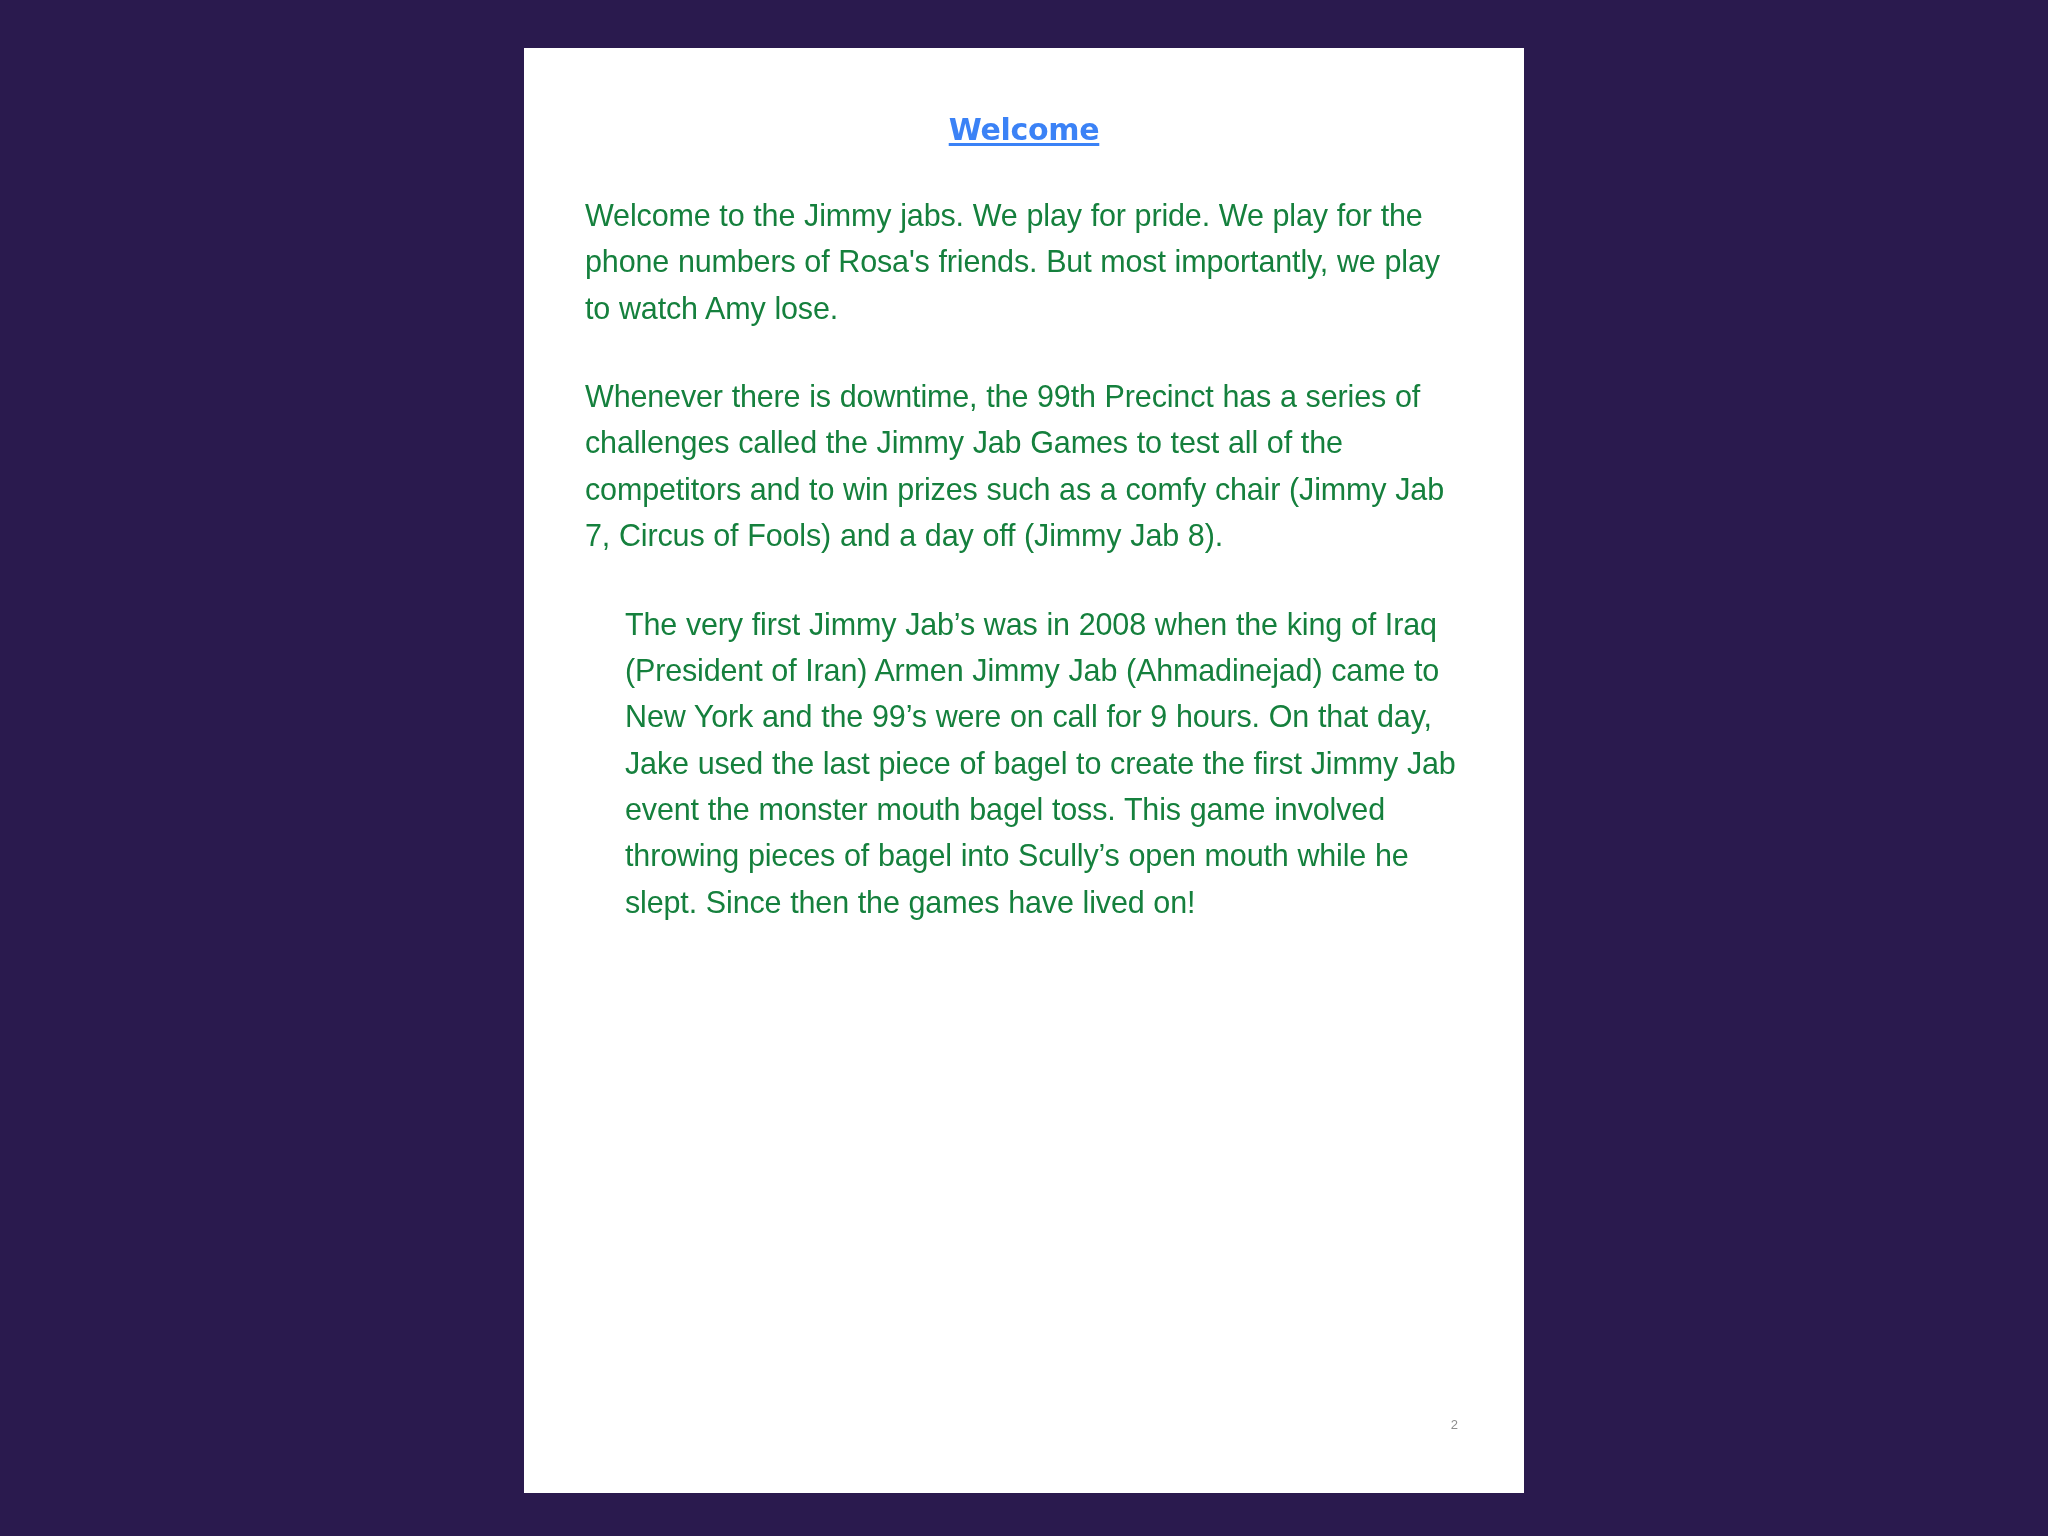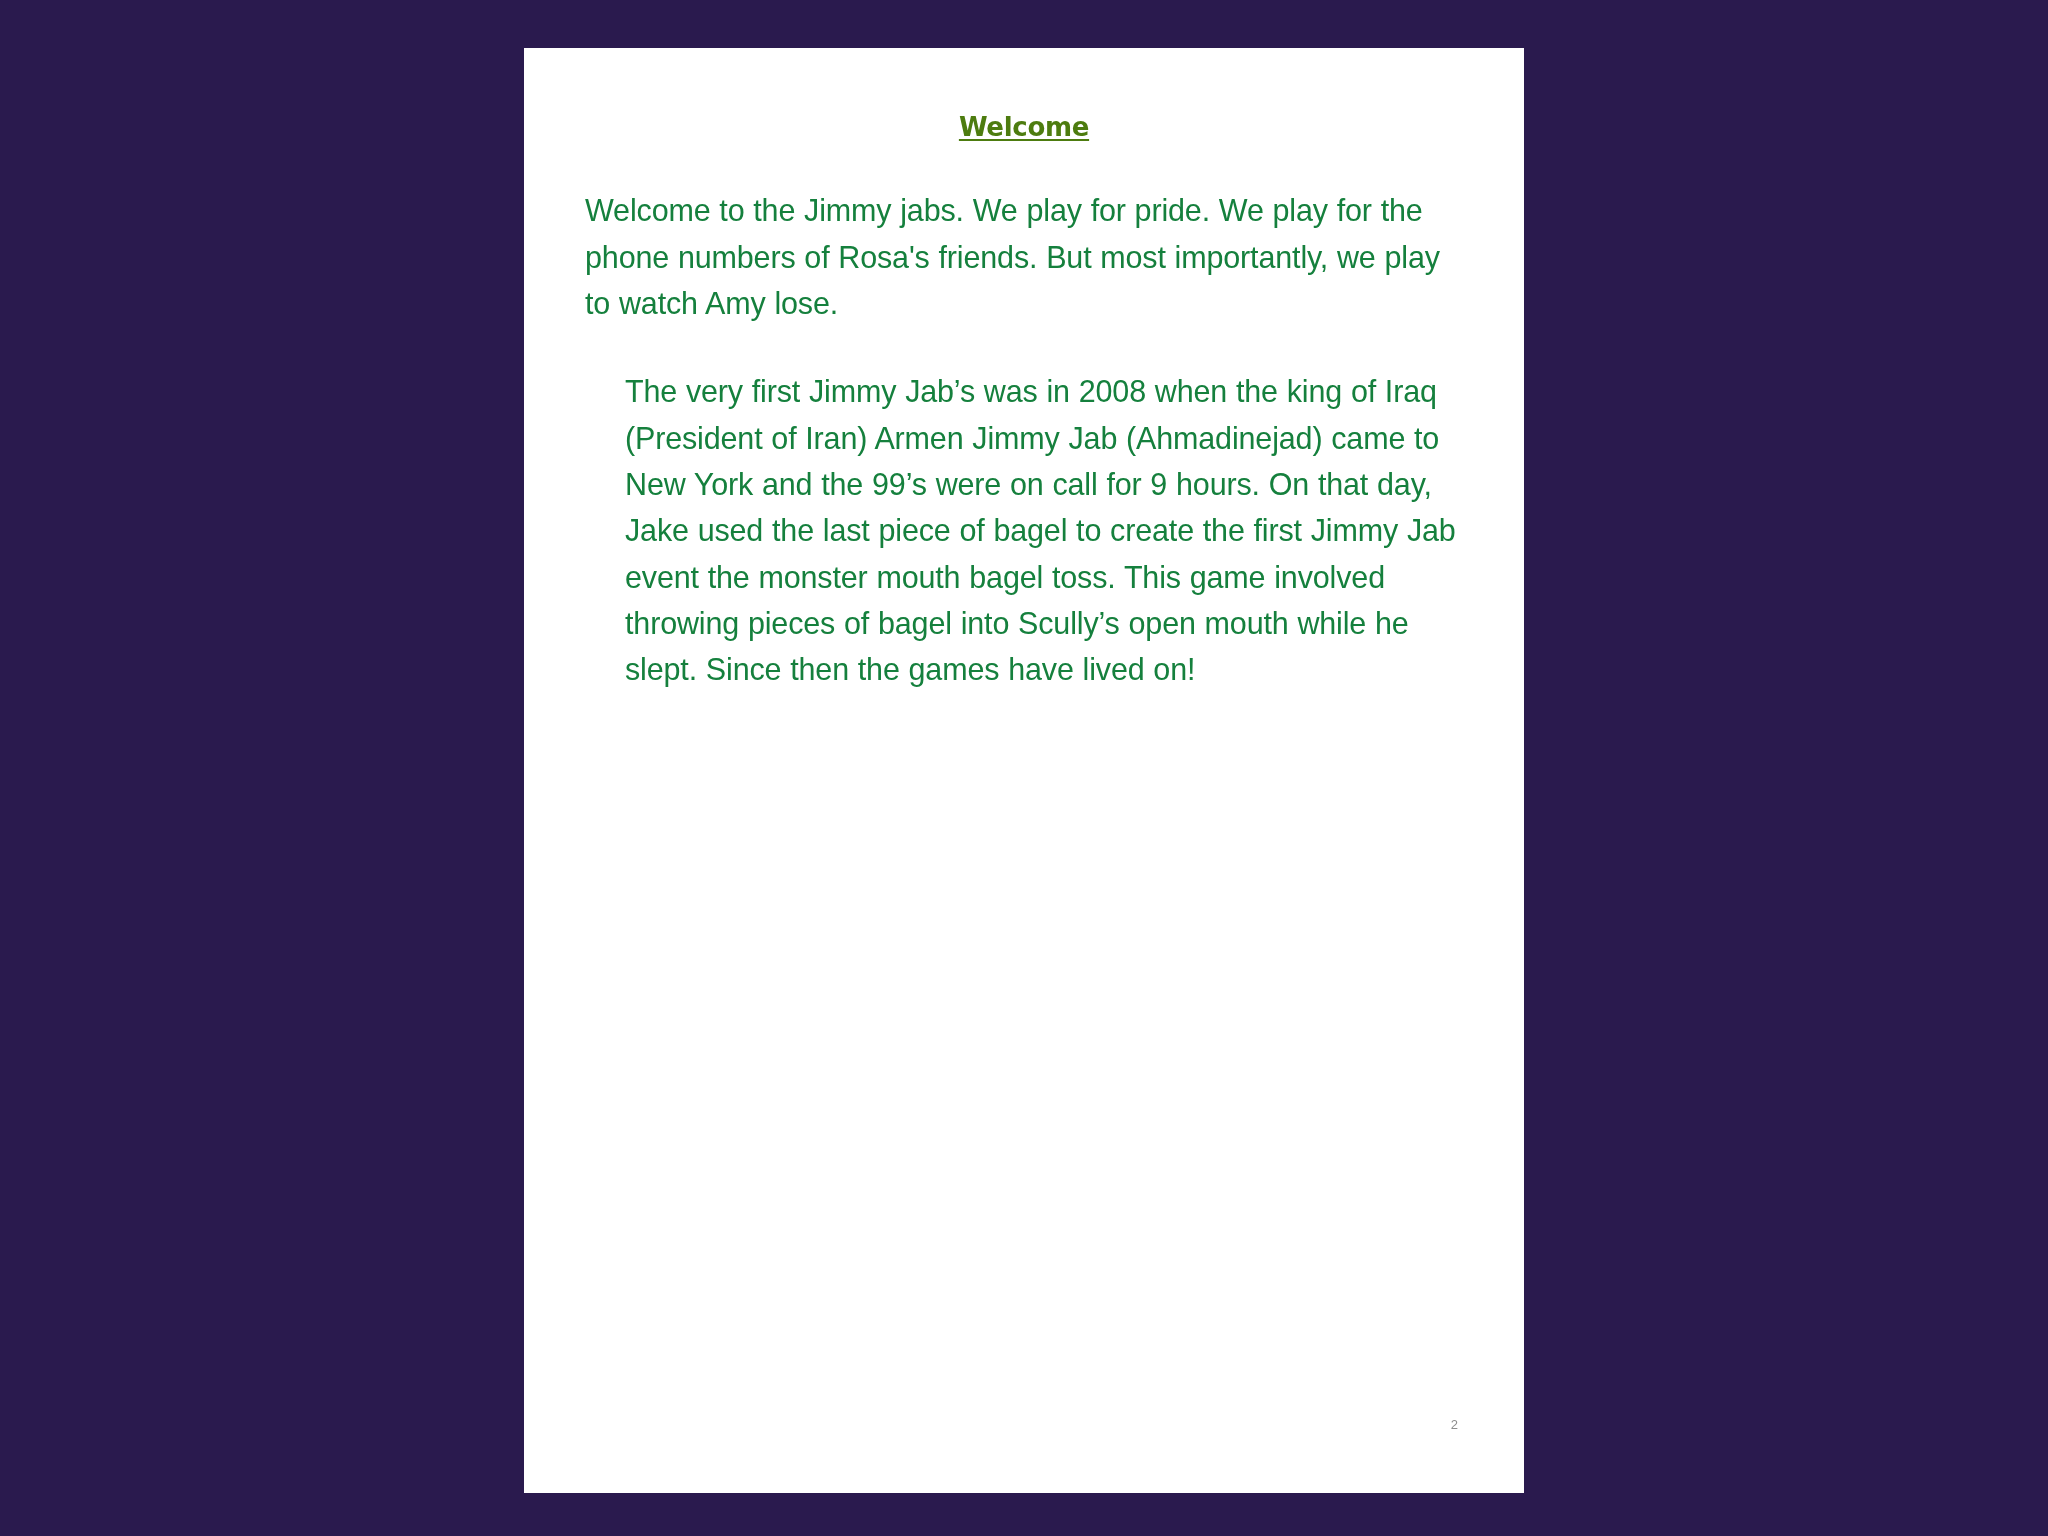--- a/index.html
+++ b/index.html
@@ -27,23 +27,23 @@
     width: 1000px;
     height: 1445px;
     background: #ffffff;
     box-sizing: border-box;
     padding: 44px 60px 0 60px;
   }
   .page-title {
     text-align: center;
     font-family: "DejaVu Sans", sans-serif;
     font-weight: 700;
-    font-size: 26px;
+    font-size: 30px;
     letter-spacing: -0.3px;
-    color: #4d7c0f;
+    color: #3b82f6;
     text-decoration: underline;
     text-underline-offset: 3px;
     margin: 20px 0 0 0;
     padding: 0;
     line-height: 1.2;
   }
   .body-block {
     margin-top: 44px;
     padding: 0 0 0 1px;
   }
@@ -73,17 +73,18 @@
   }
 </style>
 </head>
 <body>
 
 <div class="viewer">
   <div class="page">
     <h1 class="page-title">Welcome</h1>
     <div class="body-block">
       <p class="para">Welcome to the Jimmy jabs. We play for pride. We play for the phone numbers of Rosa's friends. But most importantly, we play to watch Amy lose.</p>
+      <p class="para">Whenever there is downtime, the 99th Precinct has a series of challenges called the Jimmy Jab Games to test all of the competitors and to win prizes such as a comfy chair (Jimmy Jab 7, Circus of Fools) and a day off (Jimmy Jab 8).</p>
       <p class="para">The very first Jimmy Jab’s was in 2008 when the king of Iraq (President of Iran) Armen Jimmy Jab (Ahmadinejad) came to New York and the 99’s were on call for 9 hours. On that day, Jake used the last piece of bagel to create the first Jimmy Jab event the monster mouth bagel toss. This game involved throwing pieces of bagel into Scully’s open mouth while he slept. Since then the games have lived on!</p>
     </div>
     <div class="page-number">2</div>
   </div>
 </div>
 
 </body></html>

